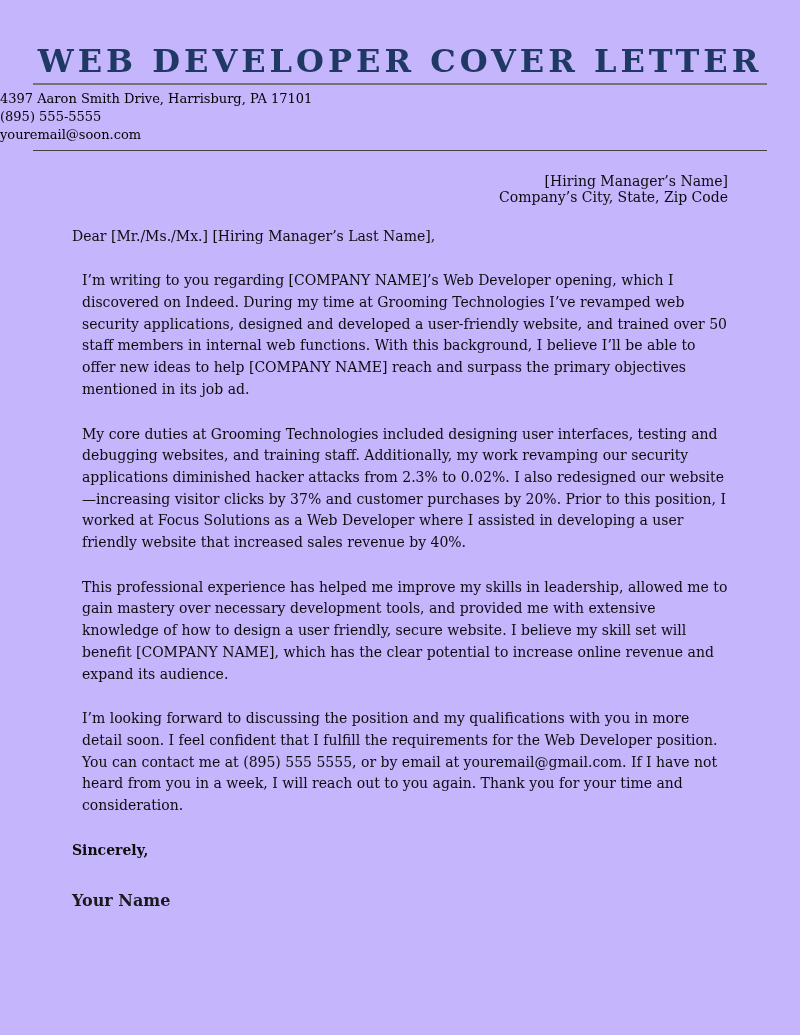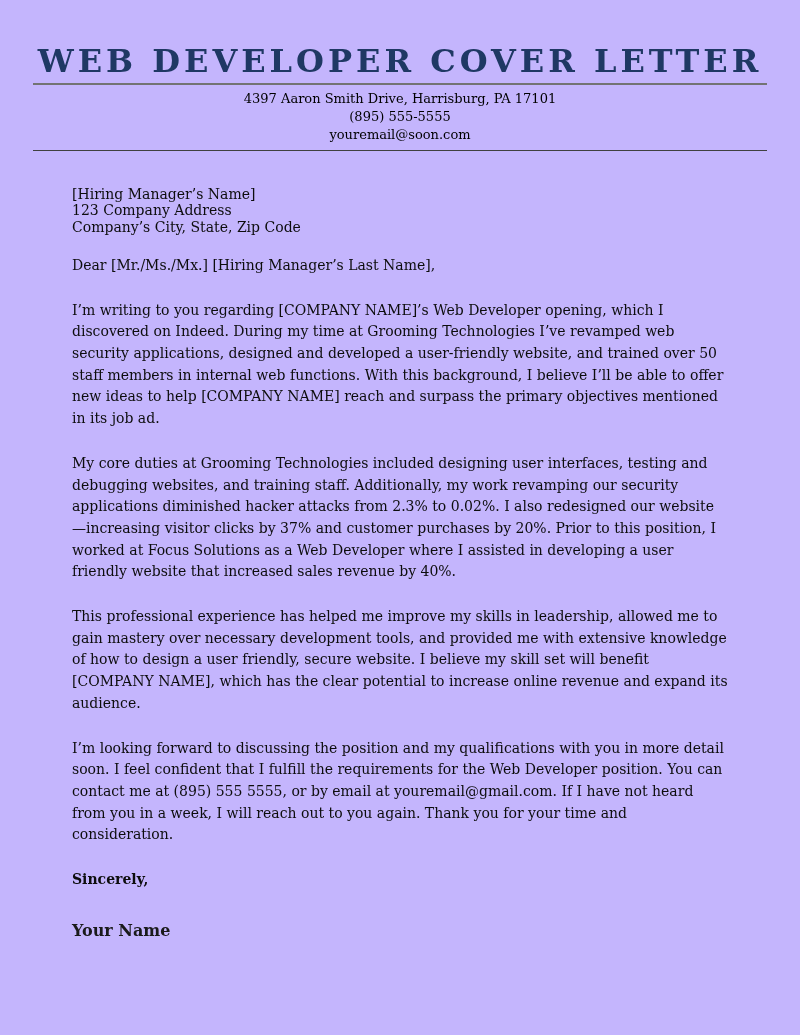--- a/index.html
+++ b/index.html
@@ -23,35 +23,35 @@
     line-height: 34px;
     letter-spacing: 4px;
     color: #1f3864;
     white-space: nowrap;
   }
   .rule { height: 0; margin-left: 33px; margin-right: 33px; }
   .rule-top { border-top: 2.5px solid #737373; margin-top: 5px; }
   .rule-bottom { border-top: 1.5px solid #404040; margin-top: 6px; }
   .contact {
     margin-top: 5px;
-    text-align: center;
+    text-align: left;
     font-size: 13px;
     line-height: 18px;
     color: #000000;
   }
   
   .letter-body {
     padding: 0 72px;
     font-size: 14px;
     color: #0d0d0d;
   }
   .date { margin-top: 60px; line-height: 16.3px; }
-  .recipient { margin-top: 35px; line-height: 16.3px; }
+  .recipient { margin-top: 22px; line-height: 16.3px; text-align: right; }
   .salutation { margin-top: 20px; line-height: 21.7px; }
-  .para { margin-top: 23px; line-height: 21.7px; text-align: left; }
+  .para { margin-top: 23px; line-height: 21.7px; text-align: left; margin-left: 10px; }
   .closing { margin-top: 23px; line-height: 21.7px; font-weight: bold; }
   .signature {
     margin-top: 28px;
     font-size: 16px;
     line-height: 24px;
     font-weight: bold;
     color: #1a1a1a;
   }
 </style>
 </head>
@@ -68,21 +68,20 @@
       <div class="contact-line">youremail@soon.com</div>
     </div>
     <div class="rule rule-bottom"></div>
   </header>
 
   <main class="letter-body">
 
 
     <div class="recipient">
       <div>[Hiring Manager’s Name]</div>
-      <div>123 Company Address</div>
       <div>Company’s City, State, Zip Code</div>
     </div>
 
     <p class="salutation">Dear [Mr./Ms./Mx.] [Hiring Manager’s Last Name],</p>
 
     <p class="para">I’m writing to you regarding [COMPANY NAME]’s Web Developer opening, which I discovered on Indeed. During my time at Grooming Technologies I’ve revamped web security applications, designed and developed a user-friendly website, and trained over 50 staff members in internal web functions. With this background, I believe I’ll be able to offer new ideas to help [COMPANY NAME] reach and surpass the primary objectives mentioned in its job ad.</p>
 
     <p class="para">My core duties at Grooming Technologies included designing user interfaces, testing and debugging websites, and training staff. Additionally, my work revamping our security applications diminished hacker attacks from 2.3% to 0.02%. I also redesigned our website —increasing visitor clicks by 37% and customer purchases by 20%. Prior to this position, I worked at Focus Solutions as a Web Developer where I assisted in developing a user friendly website that increased sales revenue by 40%.</p>
 
     <p class="para">This professional experience has helped me improve my skills in leadership, allowed me to gain mastery over necessary development tools, and provided me with extensive knowledge of how to design a user friendly, secure website. I believe my skill set will benefit [COMPANY NAME], which has the clear potential to increase online revenue and expand its audience.</p>

